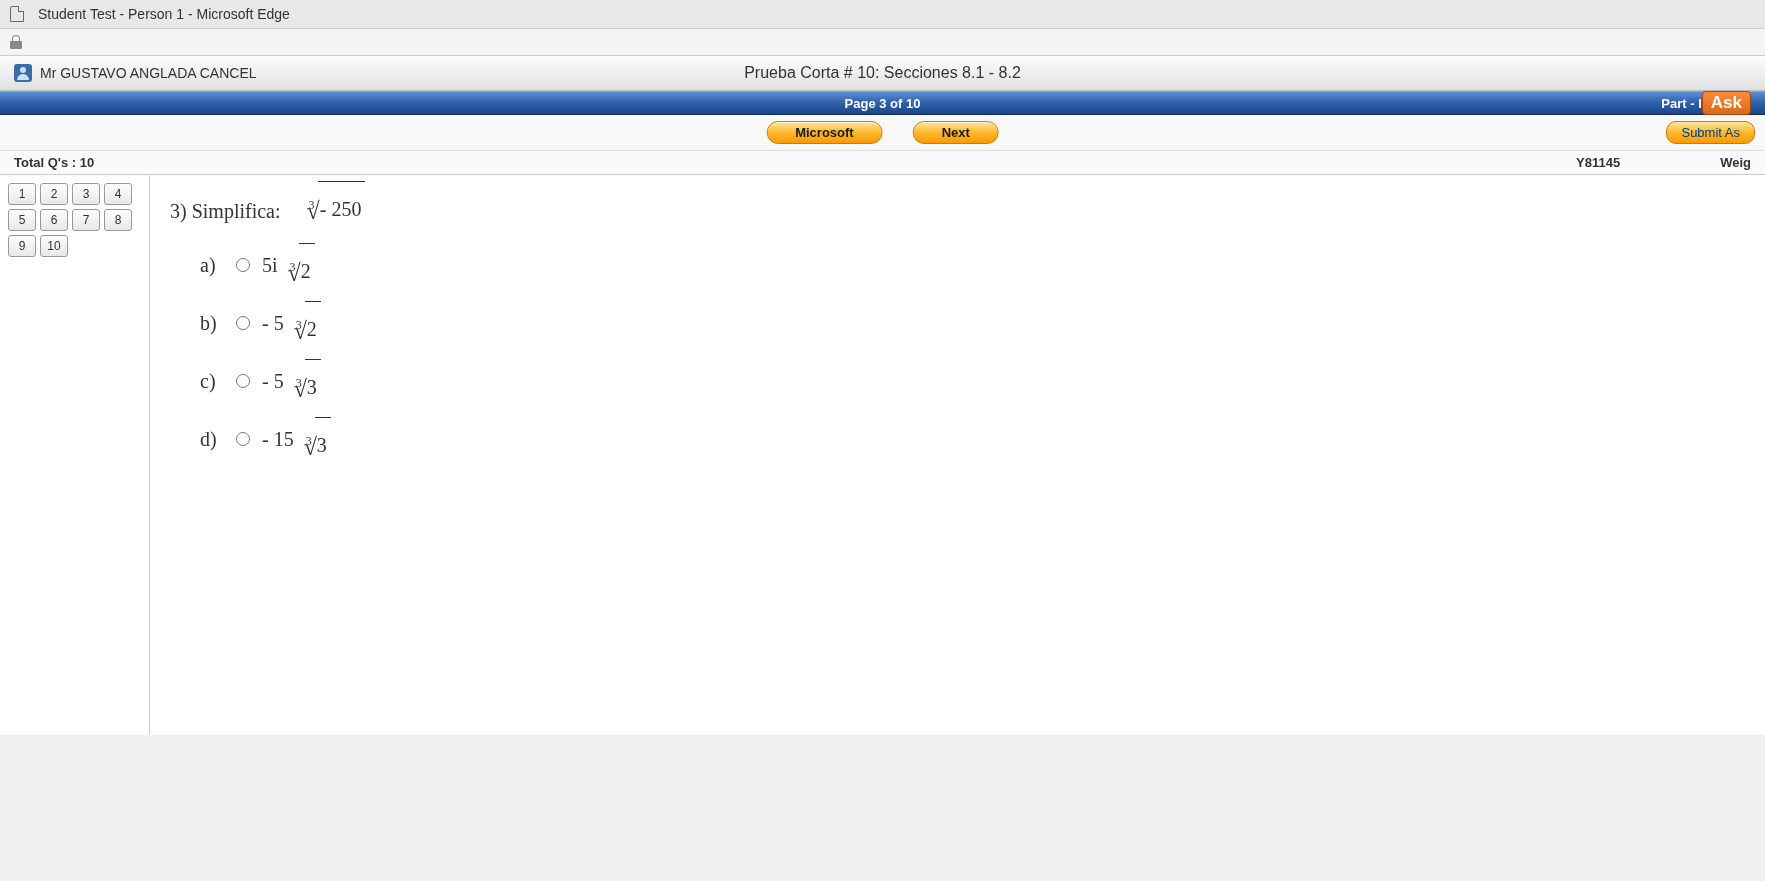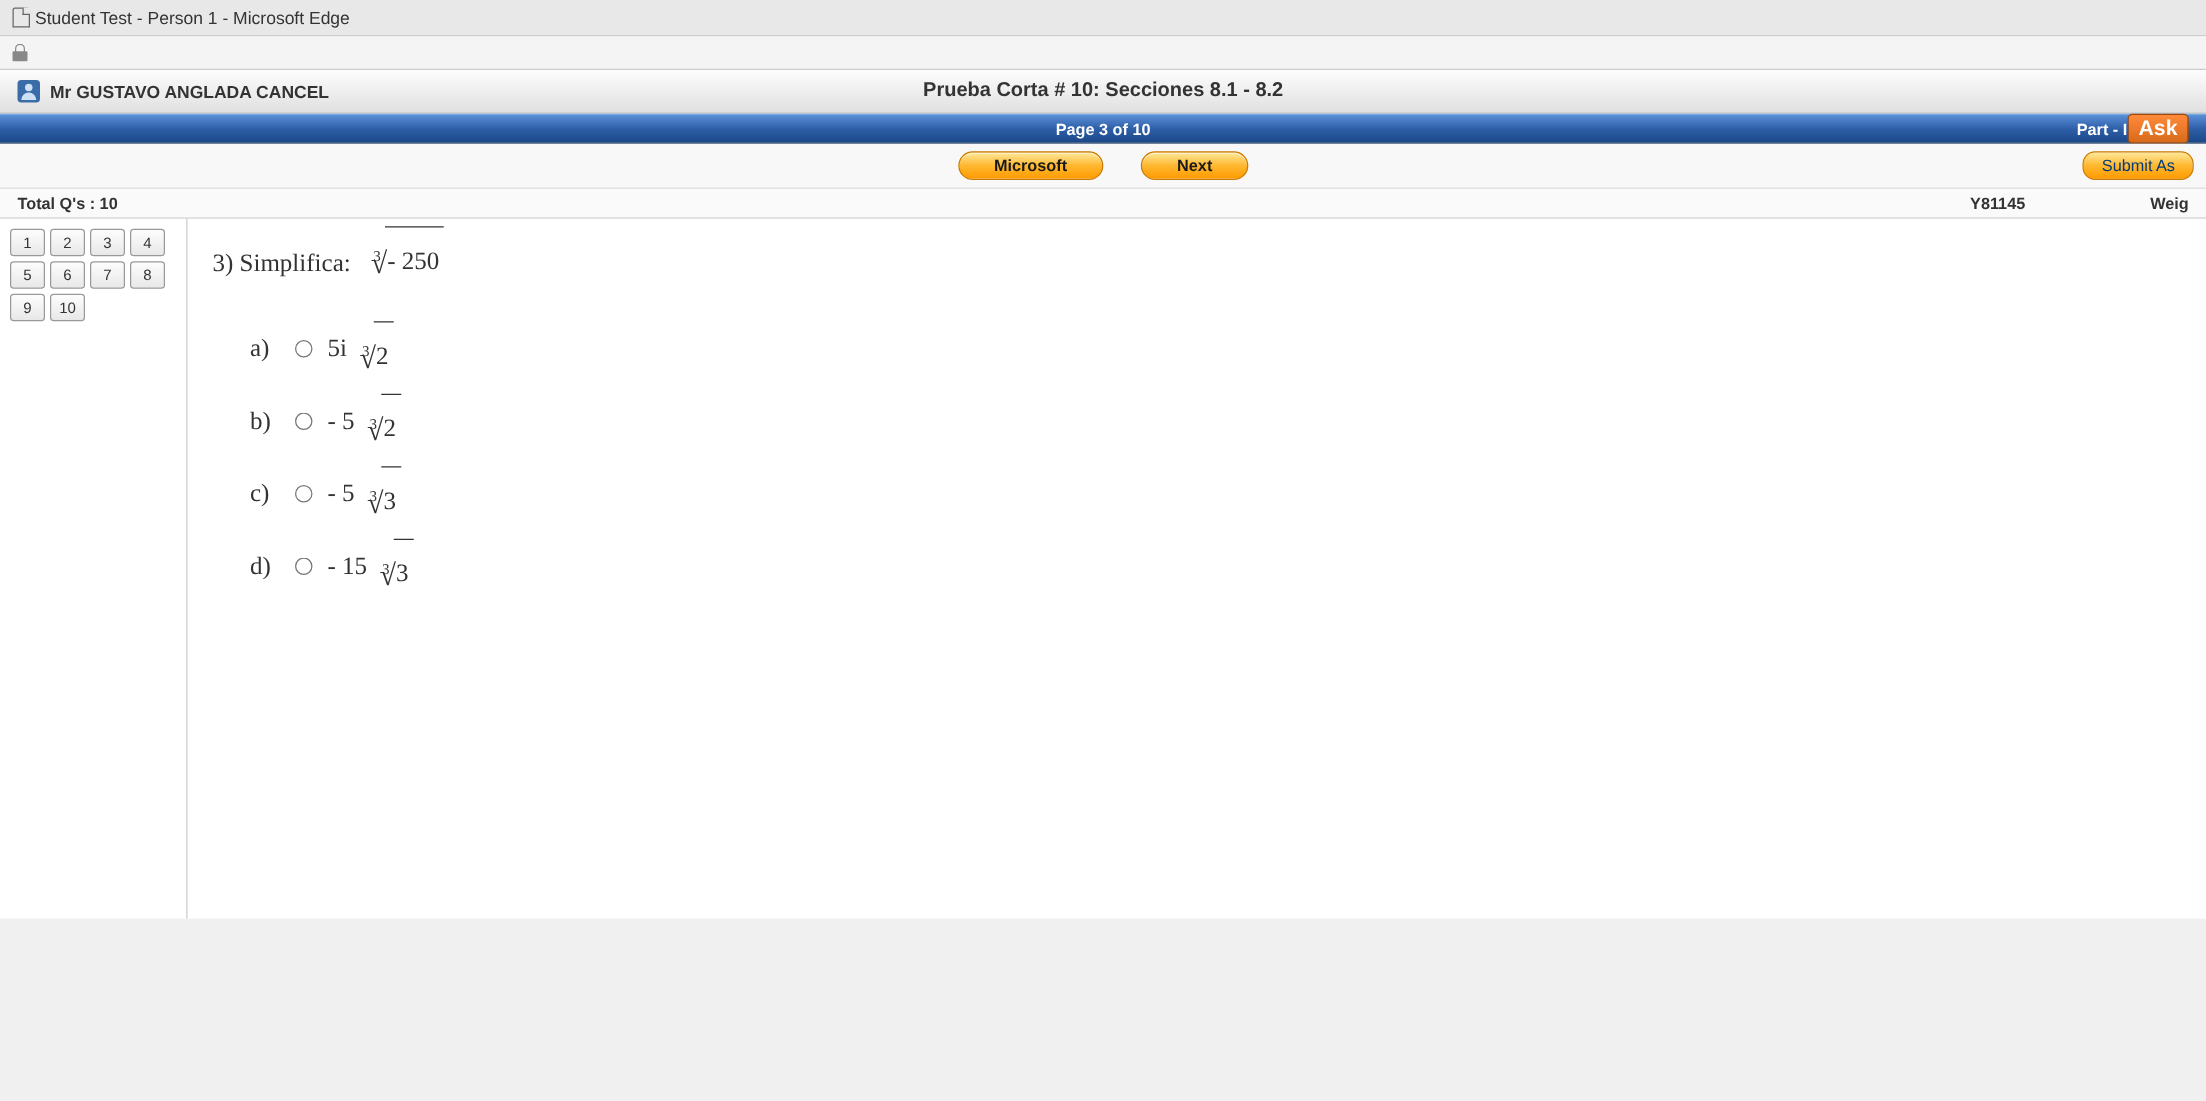--- a/index.html
+++ b/index.html
@@ -8,21 +8,21 @@
       background: #f0f0f0;
       width: 1765px;
       font-size: 14px;
     }
     .title-bar {
       background: #e8e8e8;
       border-bottom: 1px solid #ccc;
       padding: 6px 10px;
       display: flex;
       align-items: center;
-      gap: 4px;
+      gap: 14px;
       color: #333;
     }
     .title-bar .page-icon {
       width: 14px;
       height: 16px;
       border: 1px solid #666;
       border-radius: 2px 2px 0 0;
       position: relative;
     }
     .title-bar .page-icon::after {
@@ -67,21 +67,21 @@
       border-radius: 1px;
     }
     .user-bar {
       background: linear-gradient(to bottom, #fdfdfd 0%, #e0e0e0 100%);
       border-bottom: 1px solid #bbb;
       padding: 8px 14px;
       display: flex;
       align-items: flex-start;
       justify-content: space-between;
       color: #333;
-      font-weight: bold;
+      font-weight: normal;
     }
     .user-left { display: flex; align-items: center; gap: 8px; }
     .user-icon {
       width: 18px; height: 18px;
       background: #3a6ca8;
       border-radius: 3px;
       position: relative;
     }
     .user-icon::before {
       content: '';
@@ -198,22 +198,22 @@
     .qpane {
       flex: 1;
       padding: 8px 20px;
       color: #333;
       font-family: Georgia, 'Times New Roman', serif;
       font-size: 20px;
     }
     .qtext {
       display: flex;
       align-items: flex-end;
-      gap: 10px;
-      margin-bottom: 36px;
+      gap: 20px;
+      margin-bottom: 22px;
     }
     .root {
       display: inline-flex;
       align-items: flex-end;
       position: relative;
     }
     .root .idx {
       font-size: 12px;
       position: relative;
       top: -10px;

